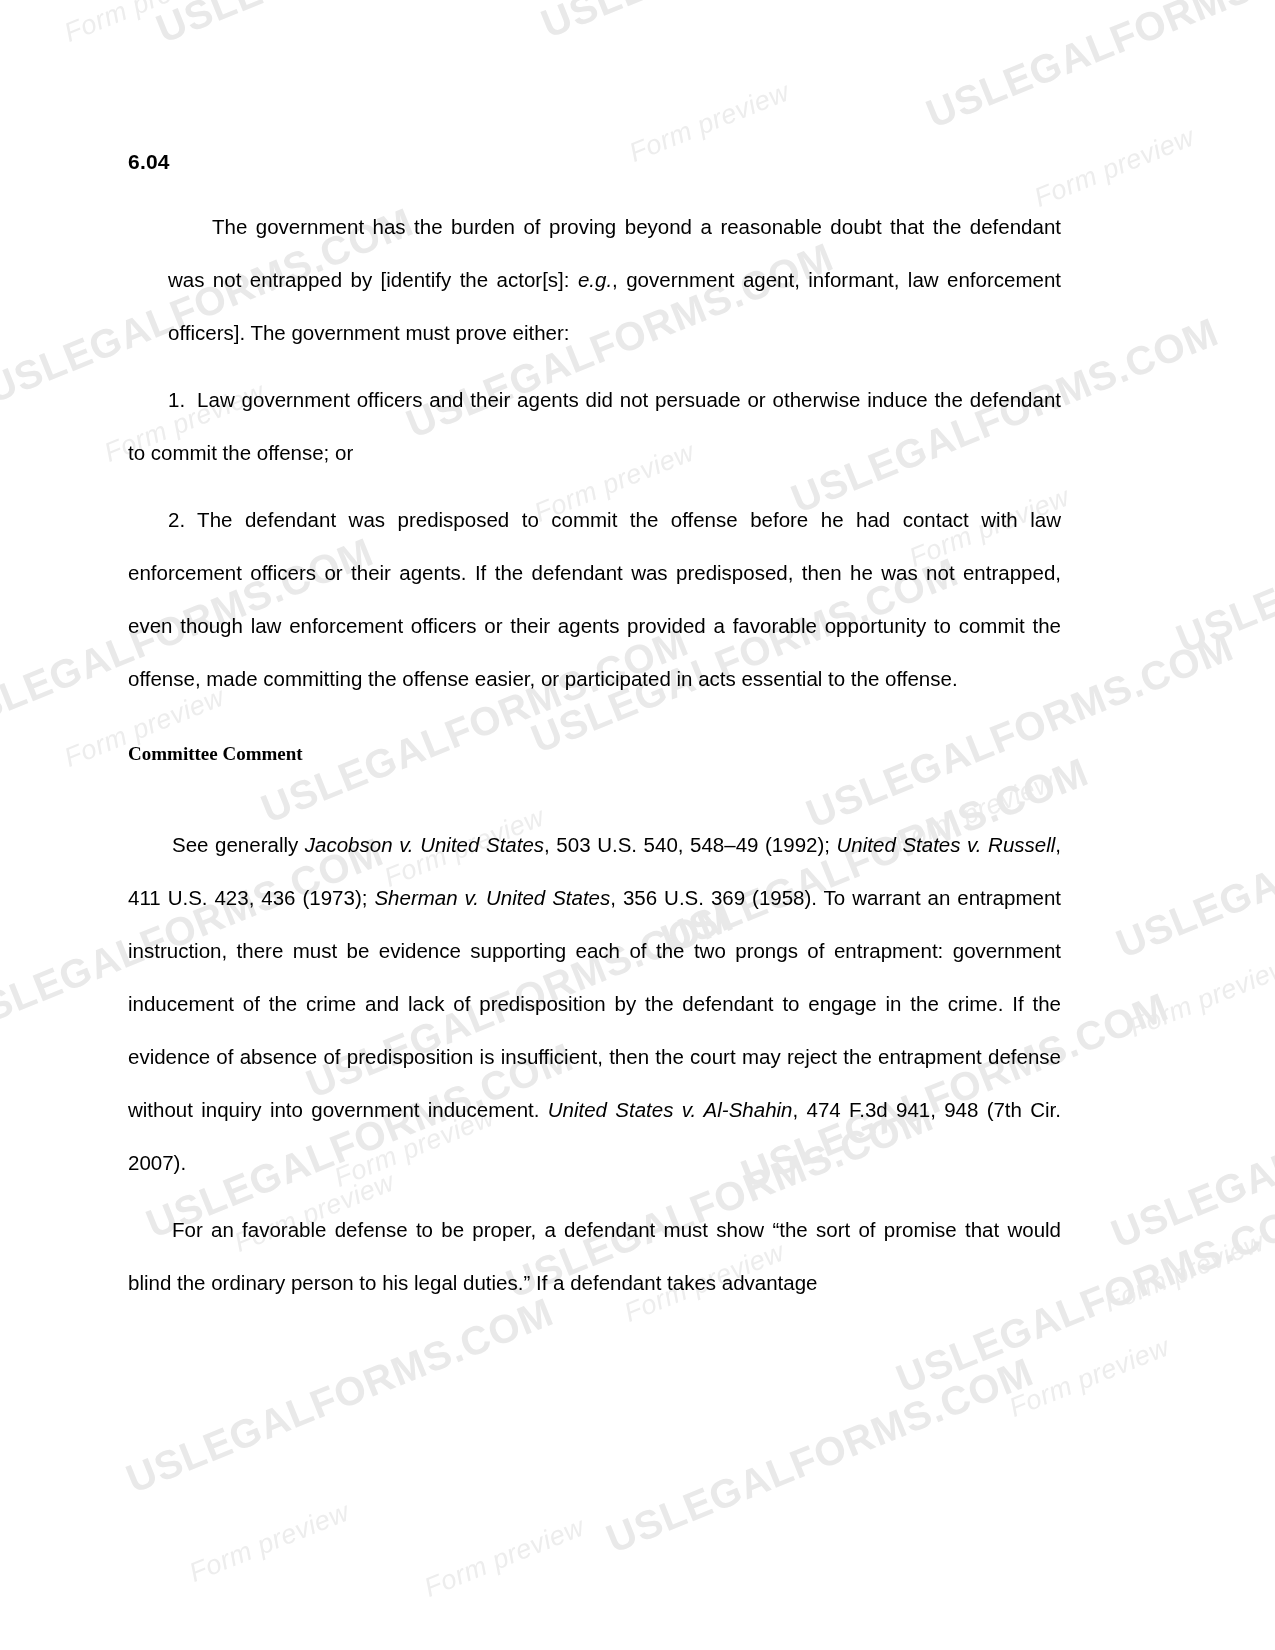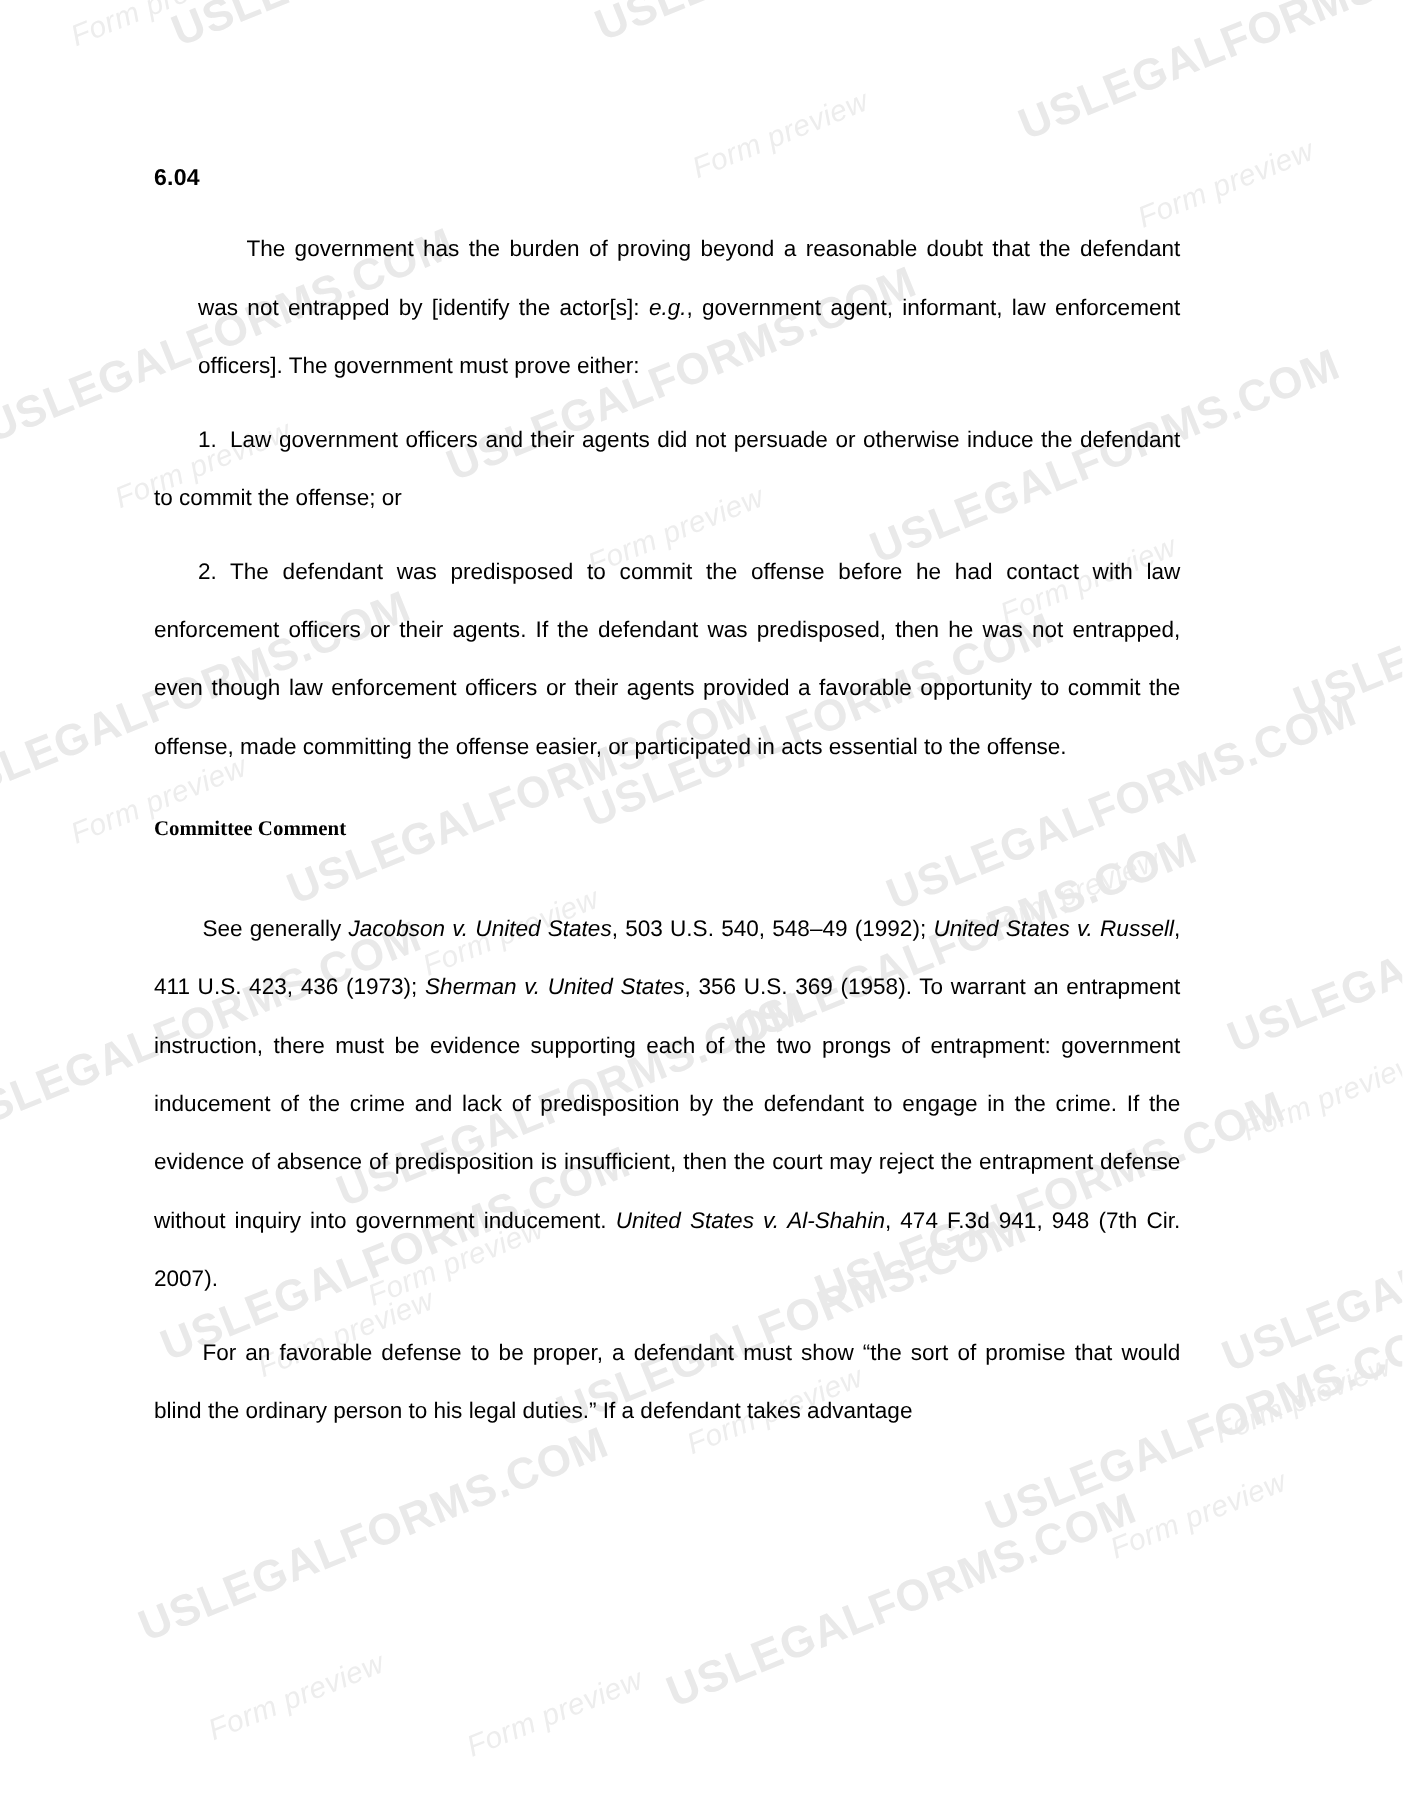--- a/index.html
+++ b/index.html
@@ -46,21 +46,21 @@
     font-size: 27px;
     font-weight: normal;
     font-style: italic;
     color: #ededed;
     letter-spacing: 0.5px;
   }
 
   
   .content {
     position: absolute;
-    left: 140px;
+    left: 128px;
     top: 0;
     width: 933px;
     z-index: 2;
   }
 
   .doc-title {
     display: flex;
     align-items: baseline;
     font-size: 21px;
     font-weight: bold;

